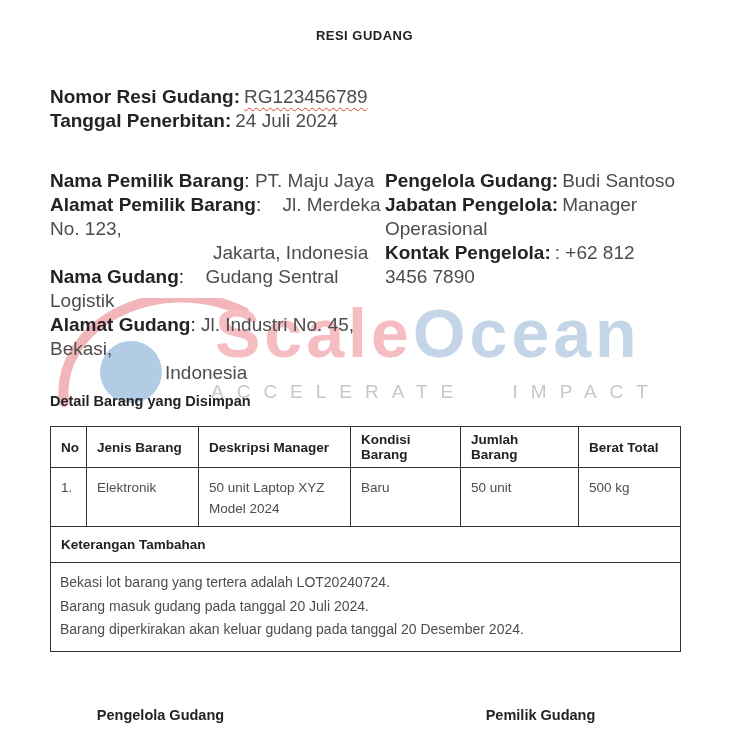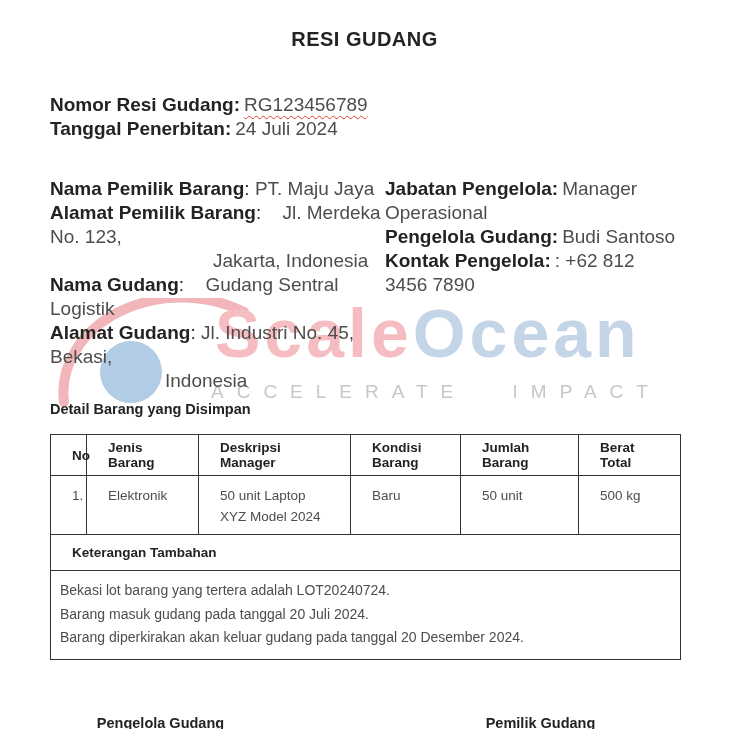--- a/index.html
+++ b/index.html
@@ -31,21 +31,21 @@
   }
   .wm-brand .first{color:var(--brand-first);}
   .wm-brand .second{color:var(--brand-second);}
   .wm-tagline{
     position:absolute;left:207px;top:381px;
     font-size:19px;font-weight:400;color:var(--tagline);
     letter-spacing:13px;word-spacing:28px;white-space:nowrap;
   }
   
   .content{position:relative;z-index:2;padding:0 50px;}
-  .doc-title{margin-top:28px;text-align:center;font-size:20px;font-weight:700;letter-spacing:.5px;}
+  .doc-title{margin-top:28px;text-align:center;font-size:13px;font-weight:700;letter-spacing:.5px;}
   .receipt-block{margin-top:42px;}
   .line{font-size:19px;line-height:24px;}
   .lbl{font-weight:700;color:var(--text-strong);}
   .sep{white-space:pre;color:var(--text-strong);}
   .val{color:var(--text-value);margin-left:4px;}
   .misspelled{
     text-decoration:underline;
     text-decoration-style:wavy;
     text-decoration-color:var(--spellcheck);
     text-decoration-thickness:1px;
@@ -58,21 +58,21 @@
   .cont-2{margin-left:115px;}
   .section-heading{margin-top:8px;font-size:14.5px;font-weight:700;}
   
   table.goods{
     margin-top:17px;border-collapse:collapse;table-layout:fixed;width:630px;
     background:transparent;
   }
   table.goods th, table.goods td{
     border:1.4px solid var(--table-border);
     font-size:13.5px;text-align:left;vertical-align:top;
-    padding:7px 21px;
+    padding:7px 10px;
   }
   table.goods th{font-weight:700;color:var(--text-strong);height:33px;vertical-align:middle;padding-top:5px;padding-bottom:5px;}
   table.goods td{color:var(--text-value);line-height:21px;}
   table.goods td.data-cell{height:57px;padding-top:9px;}
   table.goods td.notes-head{font-weight:700;color:var(--text-strong);height:33px;vertical-align:middle;}
   table.goods td.notes-body{padding:8px 9px 9px 9px;}
   .note-line{font-size:14px;line-height:23.5px;}
   
   .sig-row{display:flex;justify-content:space-between;margin-top:54px;padding:0 36px 0 8px;}
   .sig-block{width:205px;text-align:center;}
@@ -120,24 +120,24 @@
       </div>
       <div class="line">
         <span class="lbl">Alamat Gudang</span><span class="sep">: </span><span class="val" style="margin-left:0">Jl. Industri No. 45, Bekasi,</span>
       </div>
       <div class="line cont-2">
         <span class="val" style="margin-left:0">Indonesia</span>
       </div>
     </div>
     <div class="col-right">
       <div class="line">
-        <span class="lbl">Jabatan Pengelola:</span><span class="val">Manager Operasional</span>
+        <span class="lbl">Pengelola Gudang:</span><span class="val">Budi Santoso</span>
       </div>
       <div class="line">
-        <span class="lbl">Pengelola Gudang:</span><span class="val">Budi Santoso</span>
+        <span class="lbl">Jabatan Pengelola:</span><span class="val">Manager Operasional</span>
       </div>
       <div class="line">
         <span class="lbl">Kontak Pengelola:</span><span class="val">: +62 812 3456 7890</span>
       </div>
     </div>
   </div>
 
   <div class="section-heading">Detail Barang yang Disimpan</div>
 
   <table class="goods">

